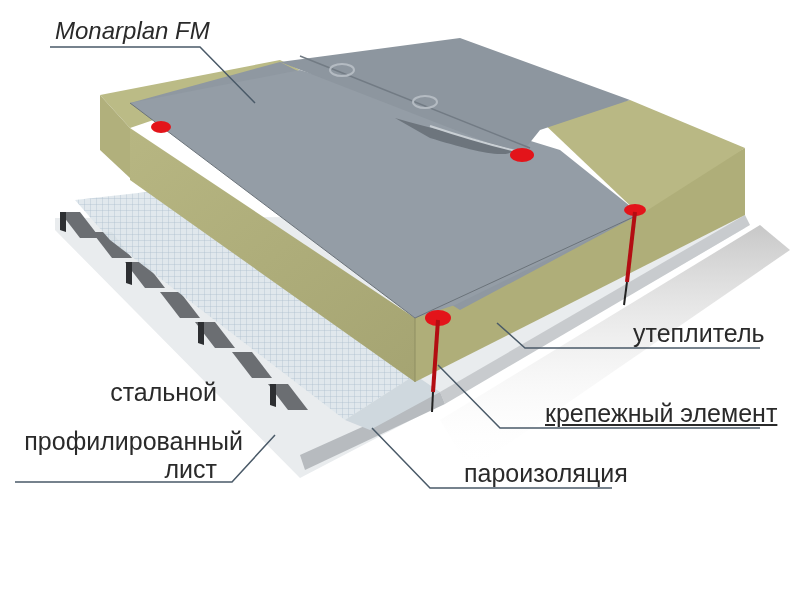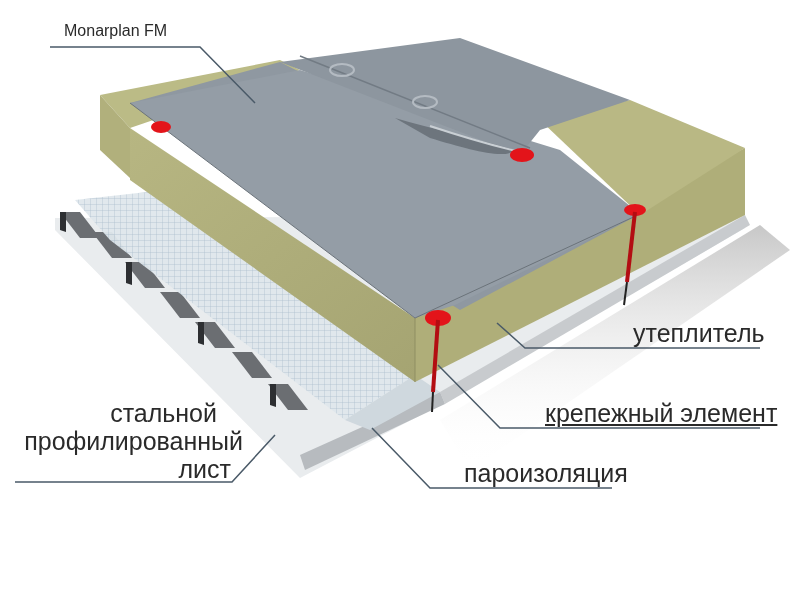--- a/index.html
+++ b/index.html
@@ -106,19 +106,19 @@
 
   <g stroke="#4a5a68" stroke-width="1.5" fill="none">
     <polyline points="50,47 200,47 255,103"></polyline>
     <polyline points="497,323 525,348 760,348"></polyline>
     <polyline points="438,365 500,428 760,428"></polyline>
     <polyline points="372,428 430,488 612,488"></polyline>
     <polyline points="15,482 232,482 275,435"></polyline>
   </g>
 </svg>
 
-<div class="lbl" style="left:64px; top:20px; font-size:16px;">Monarplan FM</div>
+<div class="lbl" style="left:55px; top:20px; font-size:24px;font-style:italic;">Monarplan FM</div>
 <div class="lbl" style="left:633px; top:322px;">утеплитель</div>
 <div class="lbl" style="left:545px; top:402px;text-decoration:underline;">крепежный элемент</div>
 <div class="lbl" style="left:464px; top:462px;">пароизоляция</div>
-<div class="lbl right" style="right:583px; top:402px;margin-left:34px;">стальной</div>
+<div class="lbl right" style="right:583px; top:381px;margin-left:34px;">стальной</div>
 <div class="lbl right" style="right:557px; top:430px;">профилированный</div>
-<div class="lbl right" style="right:569px; top:458px;margin-left:45px;">лист</div>
+<div class="lbl right" style="right:583px; top:458px;margin-left:45px;">лист</div>
 
 </body></html>

